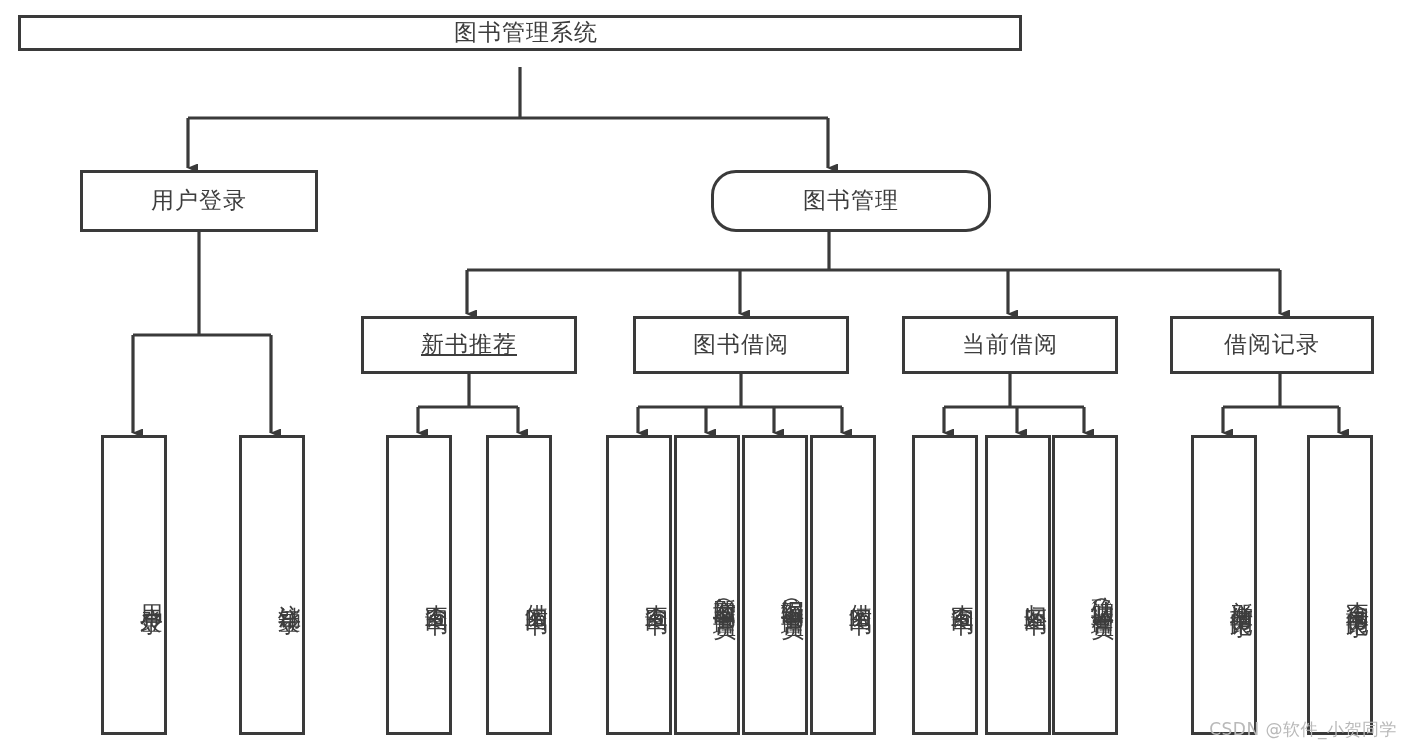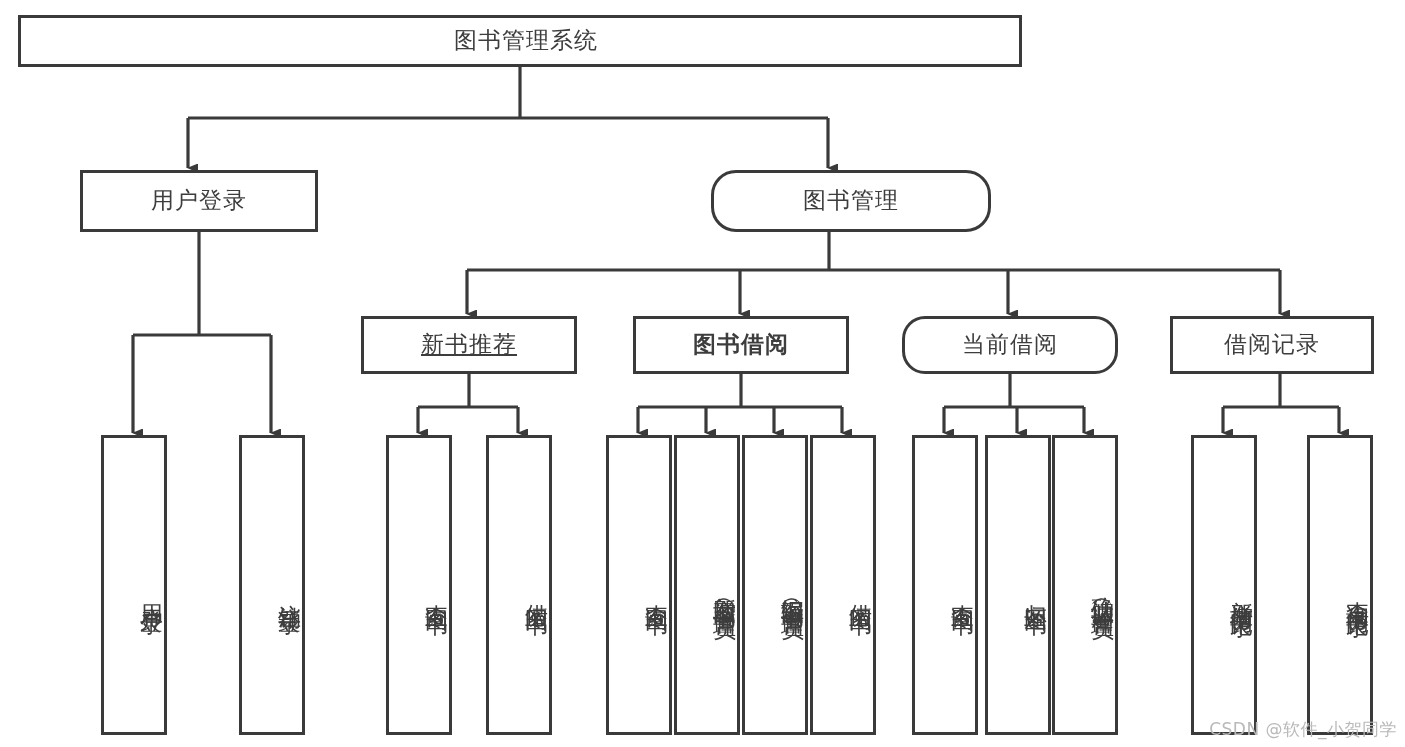--- a/index.html
+++ b/index.html
@@ -110,41 +110,41 @@
         <line x1="944" y1="407" x2="944" y2="433" marker-end="url(#arrowhead)"></line>
         <line x1="1017" y1="407" x2="1017" y2="433" marker-end="url(#arrowhead)"></line>
         <line x1="1084" y1="407" x2="1084" y2="433" marker-end="url(#arrowhead)"></line>
         <line x1="1280" y1="374" x2="1280" y2="407"></line>
         <line x1="1223" y1="407" x2="1339" y2="407"></line>
         <line x1="1223" y1="407" x2="1223" y2="433" marker-end="url(#arrowhead)"></line>
         <line x1="1339" y1="407" x2="1339" y2="433" marker-end="url(#arrowhead)"></line>
       </g>
   </svg>
 
-  <div class="node node-h" id="node-root" style="left: 18px; top: 15px; width: 1004px; height: 52px; padding-left: 12px;">
+  <div class="node node-h" id="node-root" style="left: 18px; top: 15px; width: 1004px; height: 36px; padding-left: 12px;">
     <span>图书管理系统</span>
   </div>
 
   <div id="level2-container">
       <div class="node node-h" style="left: 80px; top: 170px; width: 238px; height: 62px;">
         <span class="hlabel">用户登录</span>
       </div>
       <div class="node node-h" style="left: 711px; top: 170px; width: 280px; height: 62px; border-radius: 25px;">
         <span class="hlabel">图书管理</span>
       </div>
     </div>
 
   <div id="level3-container">
       <div class="node node-h" style="left: 361px; top: 316px; width: 216px; height: 58px; text-decoration: underline;">
         <span class="hlabel">新书推荐</span>
       </div>
-      <div class="node node-h" style="left: 633px; top: 316px; width: 216px; height: 58px; font-weight: bold;">
+      <div class="node node-h" style="left: 633px; top: 316px; width: 216px; height: 58px;">
         <span class="hlabel">图书借阅</span>
       </div>
-      <div class="node node-h" style="left: 902px; top: 316px; width: 216px; height: 58px; border-radius: 23px;">
+      <div class="node node-h" style="left: 902px; top: 316px; width: 216px; height: 58px;">
         <span class="hlabel">当前借阅</span>
       </div>
       <div class="node node-h" style="left: 1170px; top: 316px; width: 204px; height: 58px;">
         <span class="hlabel">借阅记录</span>
       </div>
     </div>
 
   <div id="leaf-container">
       <div class="node node-v" style="left: 101px; top: 435px; width: 66px; height: 300px;">
         <span class="vlabel">用户登录</span>

